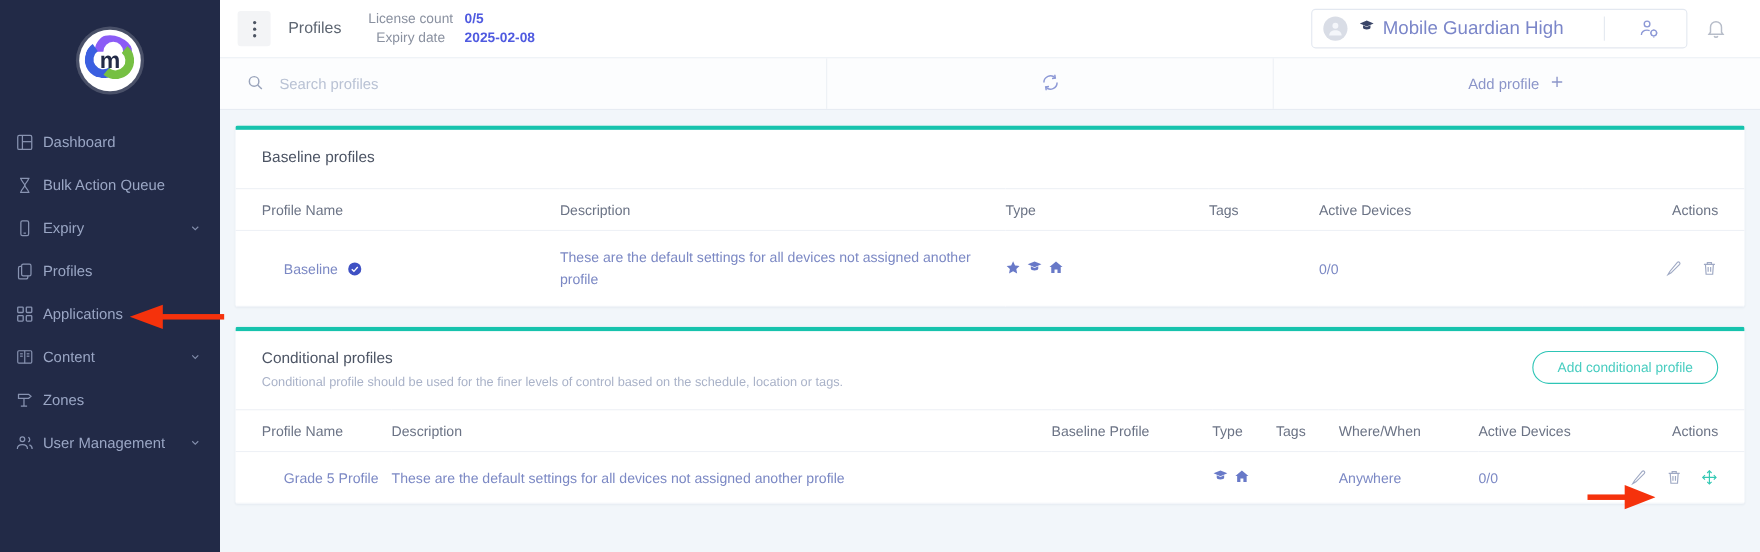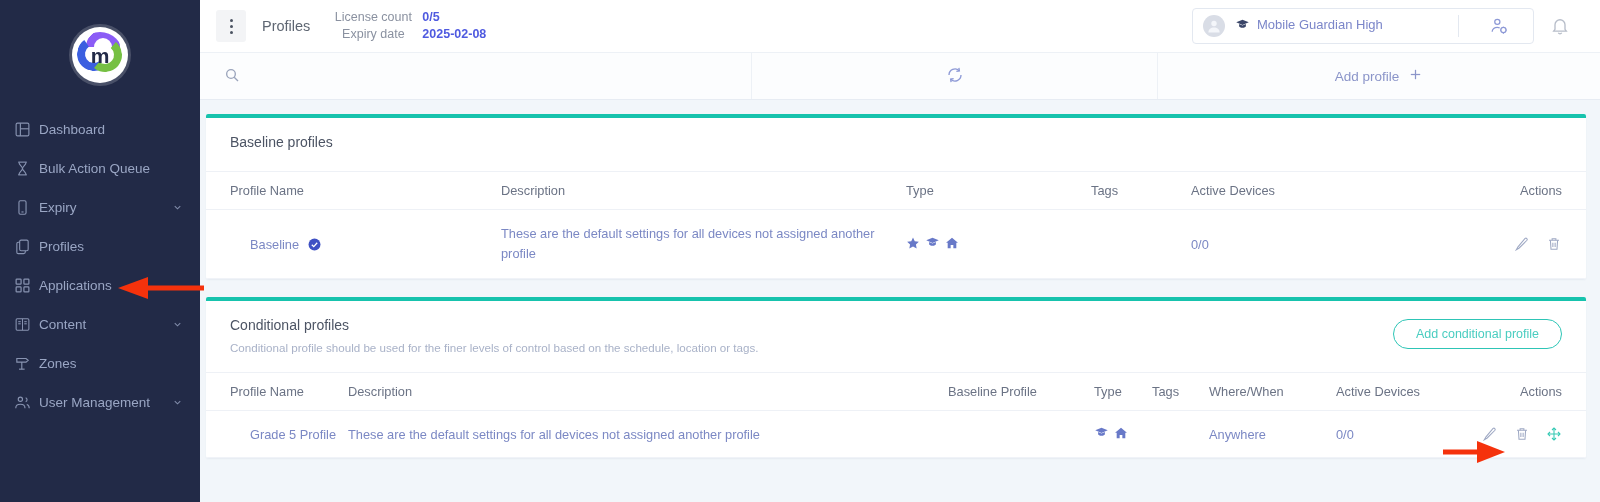--- a/index.html
+++ b/index.html
@@ -80,39 +80,39 @@
   .license-block .k.k1 { width:78px; }
   .license-block .k.k2 { width:78px; }
   .license-block .v { color:#4f5ae0; font-weight:bold; }
 
   .topbar-spacer { flex:1; }
   .org-box {
     height:36px; min-width:342px; border:1px solid #e3e8f0; border-radius:4px;
     display:flex; align-items:center; padding:0 4px 0 10px; gap:10px;
   }
   .avatar-circ { width:22px;height:22px;border-radius:50%;background:#d9dde6;display:flex;align-items:center;justify-content:center;flex:0 0 22px;}
-  .org-name { color:#7b86c9; font-size:13px; display:flex; align-items:flex-start; gap:7px; }
+  .org-name { color:#7b86c9; font-size:17px; display:flex; align-items:flex-start; gap:7px; }
   .org-sep { width:1px; height:22px; background:#e3e8f0; margin-left:auto; }
   .usergear { width:60px; display:flex; align-items:center; justify-content:center; cursor:pointer; }
   .bell { width:52px; display:flex; align-items:center; justify-content:center; cursor:pointer; }
 
   .searchbar {
     height:48px; background:#fcfdfe; display:flex; align-items:stretch; flex:0 0 48px;
     border-top:1px solid #edf1f6; border-bottom:1px solid #e7ecf3;
   }
   .search-cell { width:552px; display:flex; align-items:center; gap:14px; padding-left:24px; border-right:1px solid #edf1f6; }
   .search-cell input {
     border:none; outline:none; background:transparent; font-size:13.5px;
     color:#5b6b8c; font-family:"Liberation Sans",sans-serif; width:420px;
   }
   .search-cell input::placeholder { color:#b9c2d4; }
   .refresh-cell { width:406px; display:flex; align-items:center; justify-content:center; border-right:1px solid #edf1f6; cursor:pointer; }
   .add-cell { flex:1; display:flex; align-items:center; justify-content:center; gap:9px; color:#8b95c9; font-size:13.5px; cursor:pointer; }
 
-  .content { flex:1; overflow:hidden; padding:14px 14px 0 6px; }
+  .content { flex:1; overflow:hidden; padding:14px 14px 0 14px; }
 
   .card { background:#ffffff; border-radius:2px; box-shadow:0 1px 2px rgba(40,60,100,.06); overflow:hidden; }
   .card .accent { height:4px; background:#17c3ad; }
   .card + .card { margin-top:18px; }
 
   .card-head { padding:16px 24px 15px 24px; position:relative; }
   .card-head h3 { font-size:14px; font-weight:normal; color:#4c5464; margin-bottom:6px; }
   .card-head p { font-size:11.6px; color:#a9b2c8; line-height:18px; max-width:860px; }
 
   .btn-outline {
@@ -329,20 +329,21 @@
     </header>
 
     <div class="searchbar">
       <div class="search-cell">
         <span>
           <svg width="16" height="16" viewBox="0 0 24 24" fill="none" stroke="#9aa4bb" stroke-width="2">
             <circle cx="10.5" cy="10.5" r="6.5"></circle>
               <line x1="15.3" y1="15.3" x2="21" y2="21"></line>
           </svg>
         </span>
+        <input type="text" value="" placeholder="Search profiles" style="">
       </div>
       <div class="refresh-cell">
         <span>
           <svg width="18" height="18" viewBox="0 0 24 24" fill="none" stroke="#8d99d6" stroke-width="1.8">
             <path d="M20 12a8 8 0 0 1-13.6 5.7"></path>
               <path d="M4 12a8 8 0 0 1 13.6-5.7"></path>
             <polyline points="17.2 2.6 17.8 6.6 13.8 7.2"></polyline>
               <polyline points="6.8 21.4 6.2 17.4 10.2 16.8"></polyline>
           </svg>
         </span>

